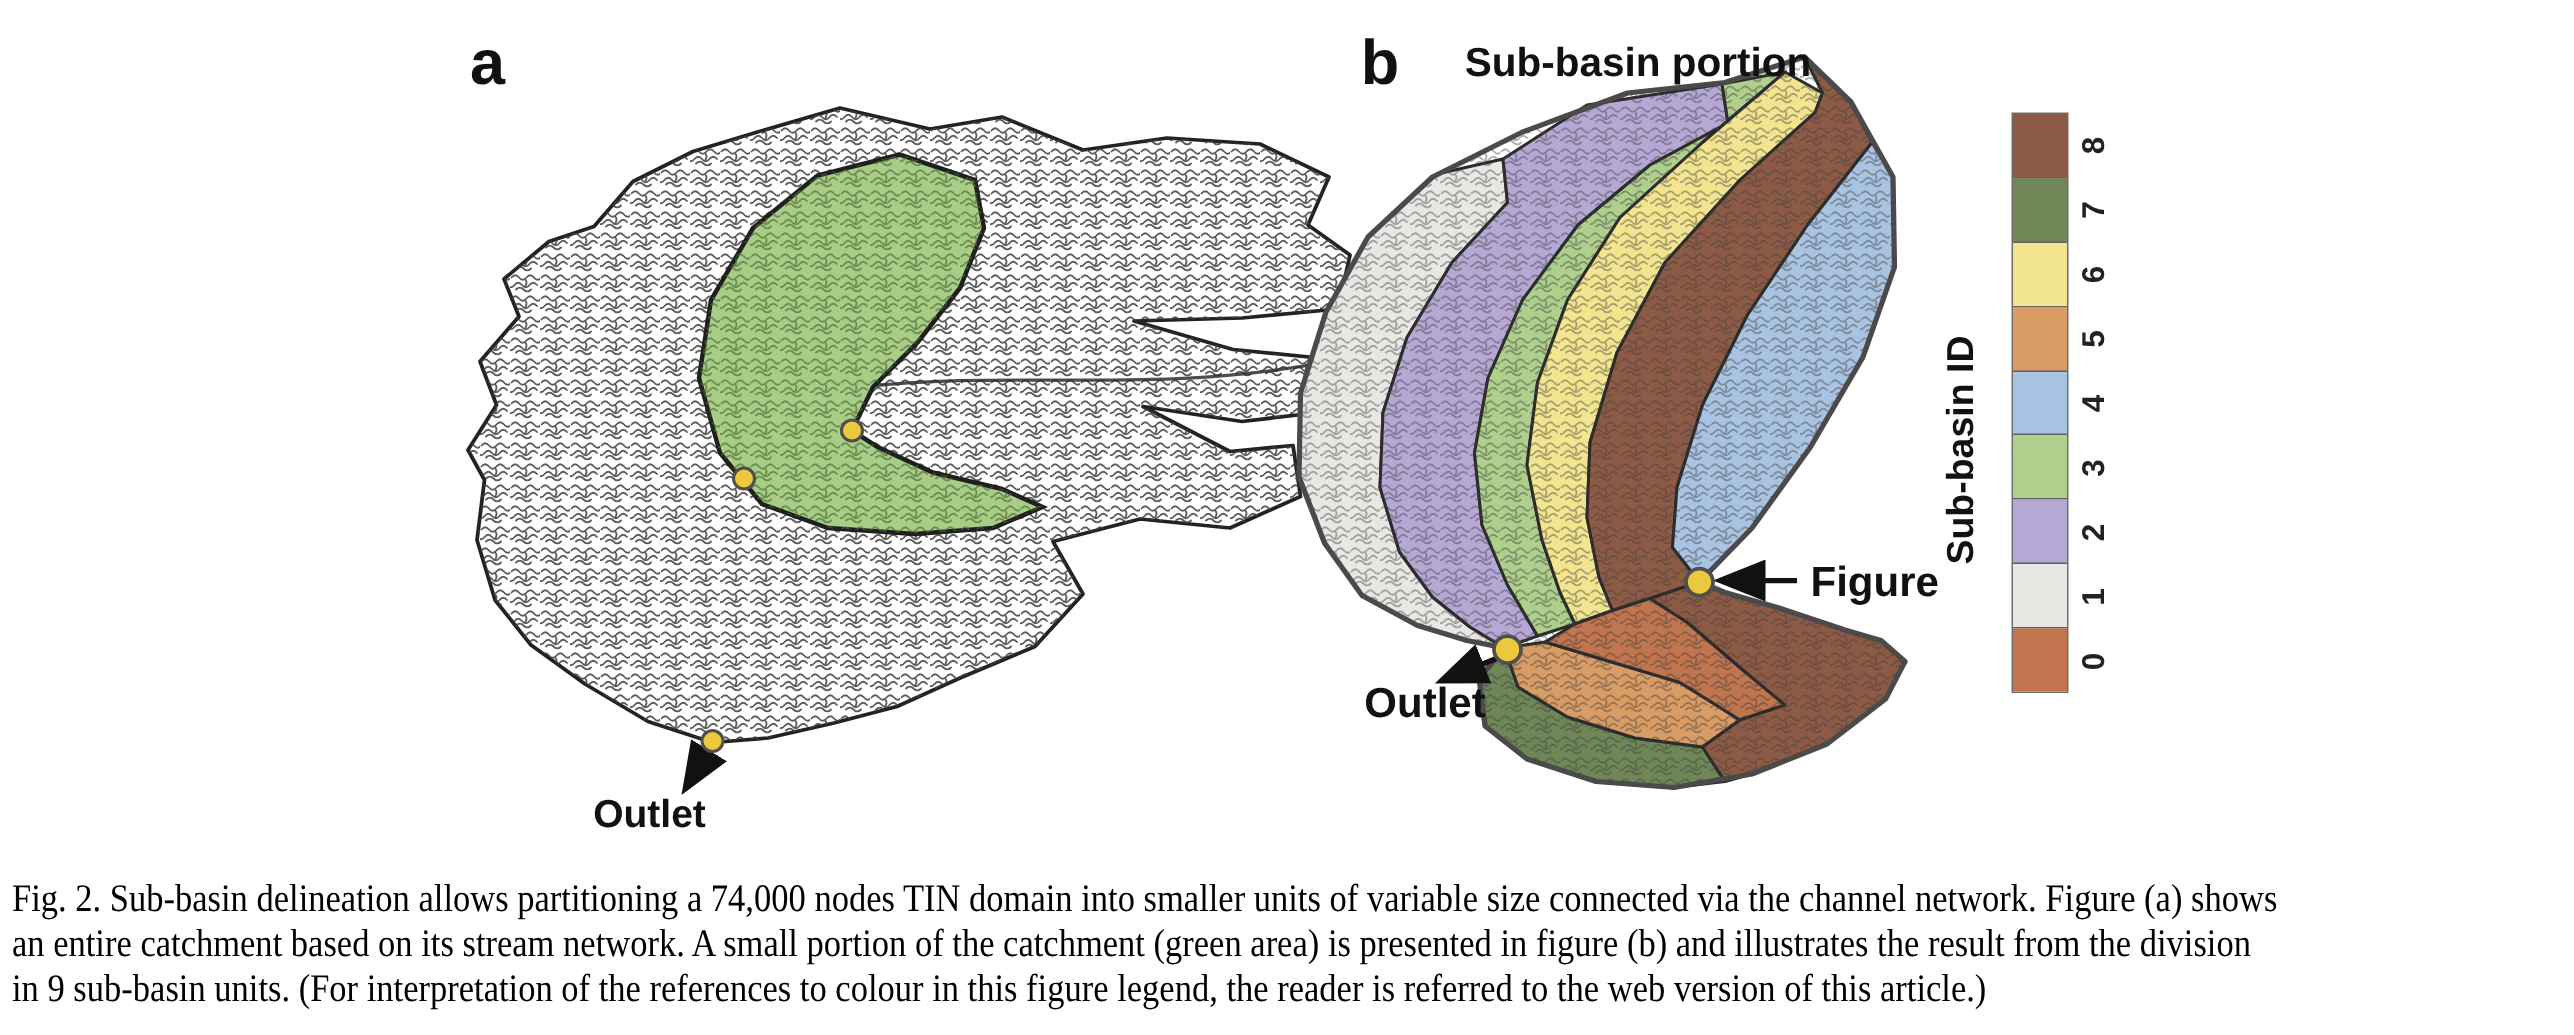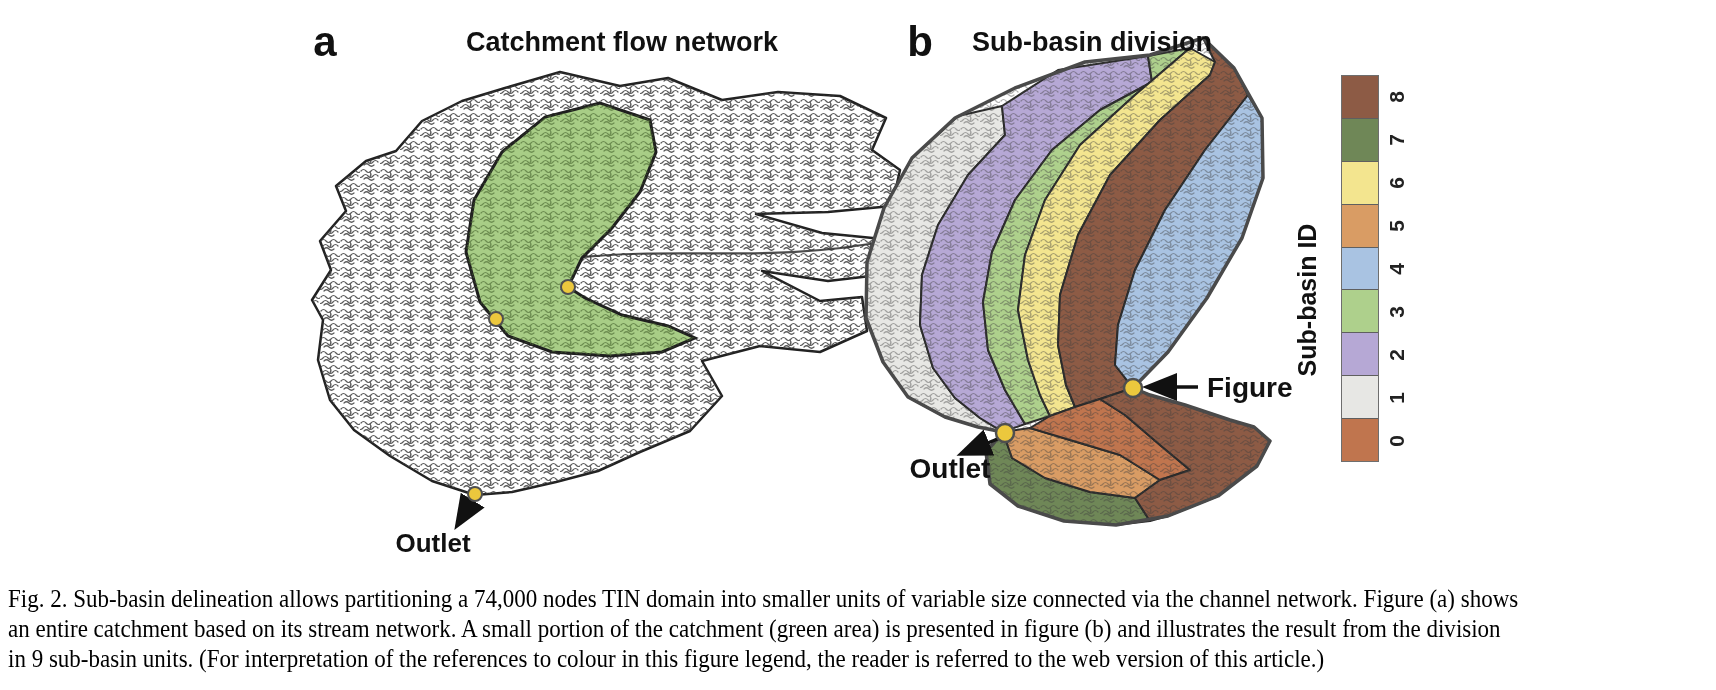--- a/index.html
+++ b/index.html
@@ -81,23 +81,22 @@
       <path stroke="none" d="M1203,38 L1150,55 L1085,62 L1015,88 L955,118 L912,158 L884,208 L867,262 L866,318 L883,362 L908,397 L945,417 L978,427 L1003,432 L986,452 L990,484 L1018,506 L1064,521 L1116,525 L1168,516 L1218,496 L1257,466 L1270,441 L1254,427 L1230,420 L1185,405 L1150,395 L1133,388 L1168,352 L1207,298 L1242,238 L1263,178 L1262,118 L1234,68 Z" fill="url(#sq-gray)" opacity="0.42"></path>
       <path fill="none" stroke="#4a4a4a" stroke-width="3.5" d="M1203,38 L1150,55 L1085,62 L1015,88 L955,118 L912,158 L884,208 L867,262 L866,318 L883,362 L908,397 L945,417 L978,427 L1003,432 L986,452 L990,484 L1018,506 L1064,521 L1116,525 L1168,516 L1218,496 L1257,466 L1270,441 L1254,427 L1230,420 L1185,405 L1150,395 L1133,388 L1168,352 L1207,298 L1242,238 L1263,178 L1262,118 L1234,68 Z"></path>
       <line x1="1198" y1="387" x2="1149" y2="387" stroke="#111111" stroke-width="3.5" marker-end="url(#arrowhead)"></line>
       <line x1="1000" y1="438" x2="963" y2="453" stroke="#111111" stroke-width="3.5" marker-end="url(#arrowhead)"></line>
       <circle class="dot" cx="1133" cy="388" r="9" stroke-width="2.5" fill="#ecc83d" stroke="#4f4f4f"></circle>
       <circle class="dot" cx="1005" cy="433" r="9" stroke-width="2.5" fill="#ecc83d" stroke="#4f4f4f"></circle>
     </g>
   </svg>
 
   <div class="abs ctr panel-letter" style="left:325px;top:42px;">a</div>
-  <div class="abs ctr panel-title" style="left:622px;top:42px;">Catchment flow network</div>
   <div class="abs ctr panel-letter" style="left:920px;top:42px;">b</div>
-  <div class="abs ctr panel-title" style="left:1092px;top:42px;">Sub-basin division</div>
+  <div class="abs ctr panel-title" style="left:1092px;top:42px;">Sub-basin portion</div>
 
   <div class="abs pt-label" style="left:1207px;top:388px;transform:translateY(-50%);">Figure</div>
   <div class="abs ctr pt-label" style="left:950px;top:469px;">Outlet</div>
   <div class="abs ctr pt-label-sm" style="left:433px;top:543px;">Outlet</div>
 
   <div class="cbar" id="cbar-segs">
       <div class="seg" style="background: rgb(141, 91, 69);"></div>
       <div class="seg" style="background: rgb(111, 135, 87);"></div>
       <div class="seg" style="background: rgb(243, 229, 143);"></div>
       <div class="seg" style="background: rgb(217, 156, 100);"></div>

